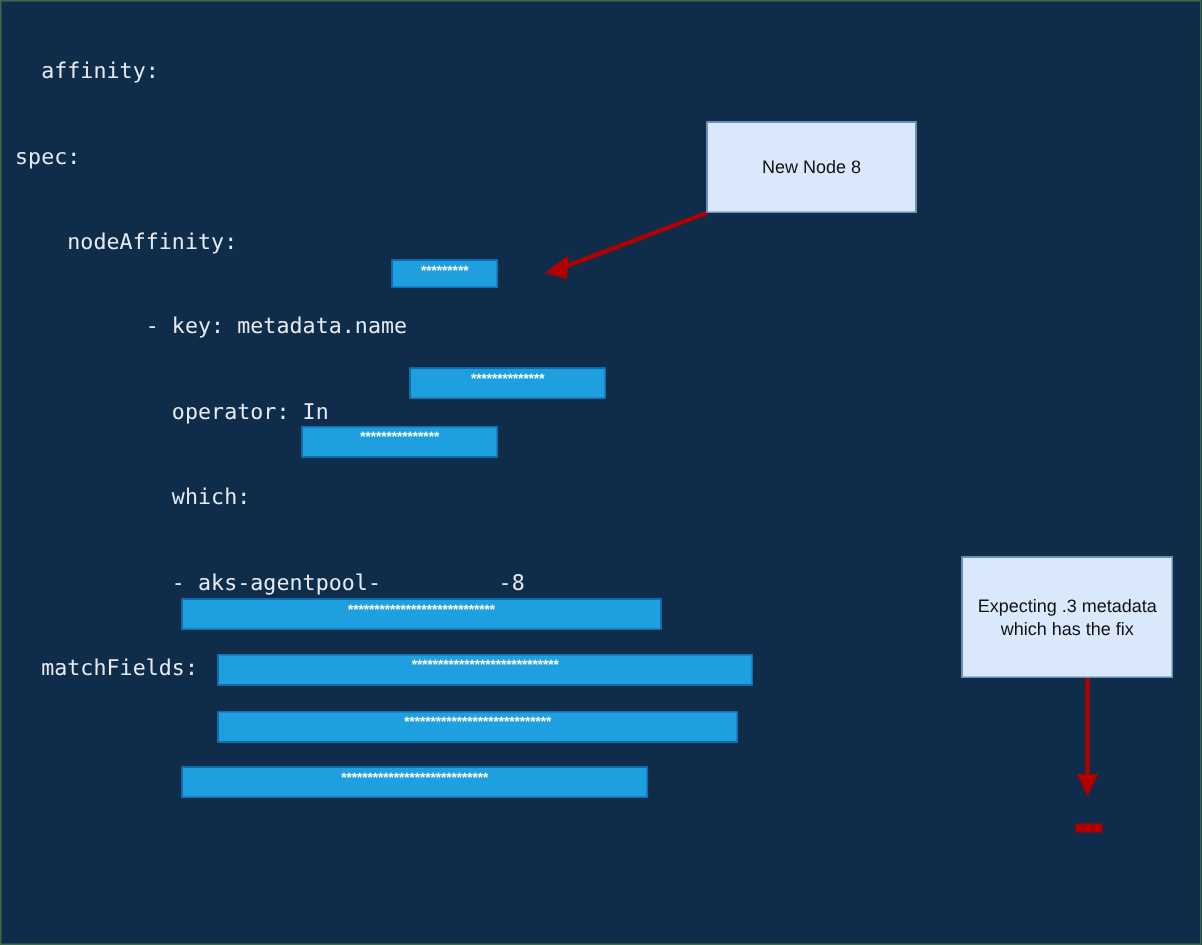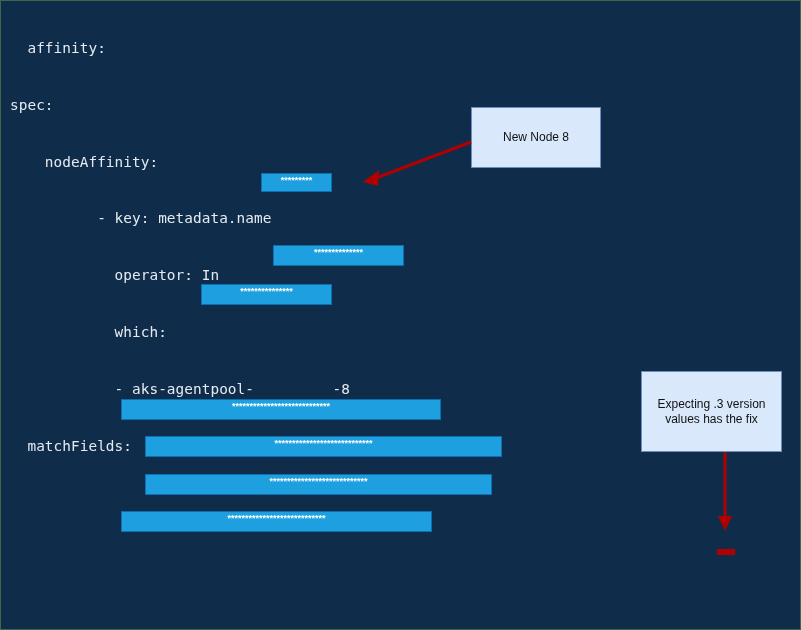--- a/index.html
+++ b/index.html
@@ -84,22 +84,22 @@
 </div>
 
 <div class="redact" style="left:260px;top:172px;width:71px;height:19px;">*********</div>
 <div class="redact" style="left:272px;top:244px;width:131px;height:21px;">**************</div>
 <div class="redact" style="left:200px;top:283px;width:131px;height:21px;">***************</div>
 <div class="redact" style="left:120px;top:398px;width:320px;height:21px;">****************************</div>
 <div class="redact" style="left:144px;top:435px;width:357px;height:21px;">****************************</div>
 <div class="redact" style="left:144px;top:473px;width:347px;height:21px;">****************************</div>
 <div class="redact" style="left:120px;top:510px;width:311px;height:21px;">****************************</div>
 
-<div class="callout" style="left:470px;top:80px;width:130px;height:61px;margin-top:26px;">New Node 8</div>
-<div class="callout" style="left:640px;top:370px;width:141px;height:81px;padding:0 6px;">Expecting .3 version values has the fix</div>
+<div class="callout" style="left:470px;top:80px;width:140px;height:61px;">New Node 8</div>
+<div class="callout" style="left:640px;top:370px;width:141px;height:81px;padding:0 6px;">Expecting .3 metadata which has the fix</div>
 
 <svg class="arrows" width="801" height="630">
   <g>
     <line x1="470" y1="141" x2="375" y2="177" stroke="#b00000" stroke-width="3"></line>
     <polygon points="362,181 378,169 377,185" fill="#b00000"></polygon>
   </g>
   <g>
     <line x1="724" y1="451" x2="724" y2="517" stroke="#b00000" stroke-width="3"></line>
     <polygon points="717,515 731,515 724,530" fill="#b00000"></polygon>
   </g>

